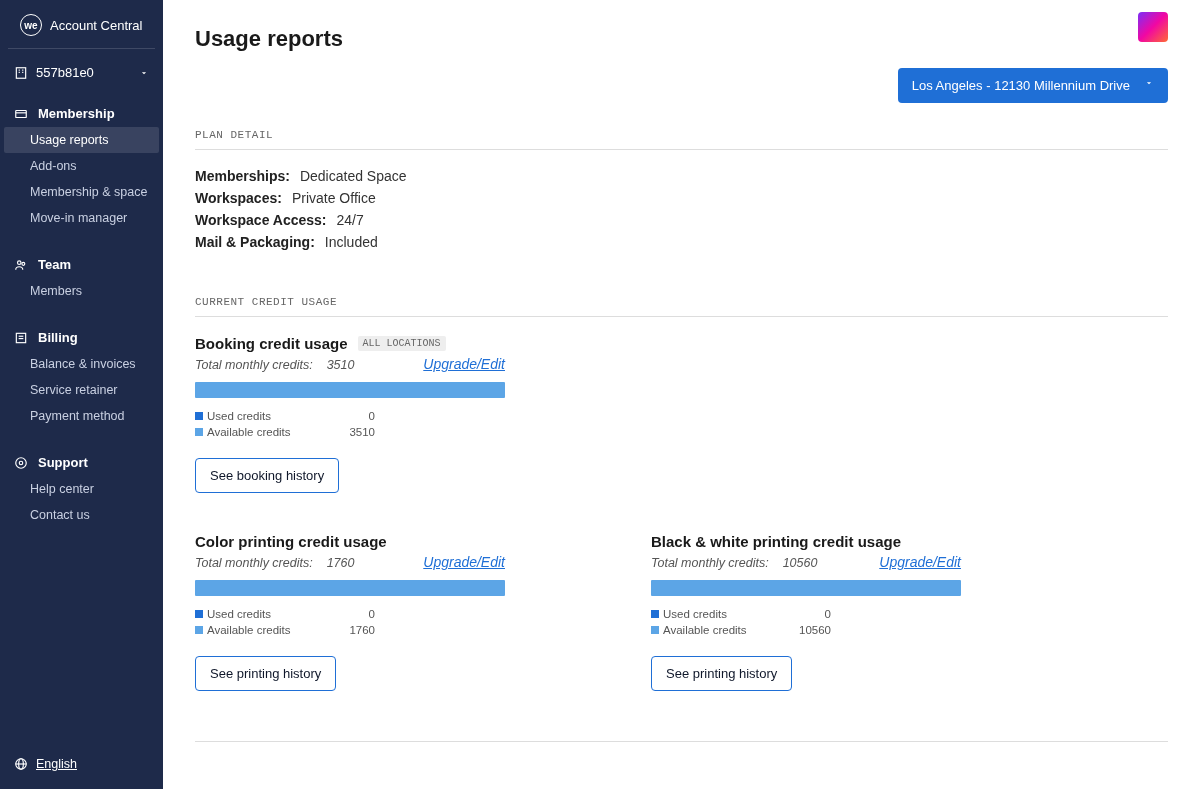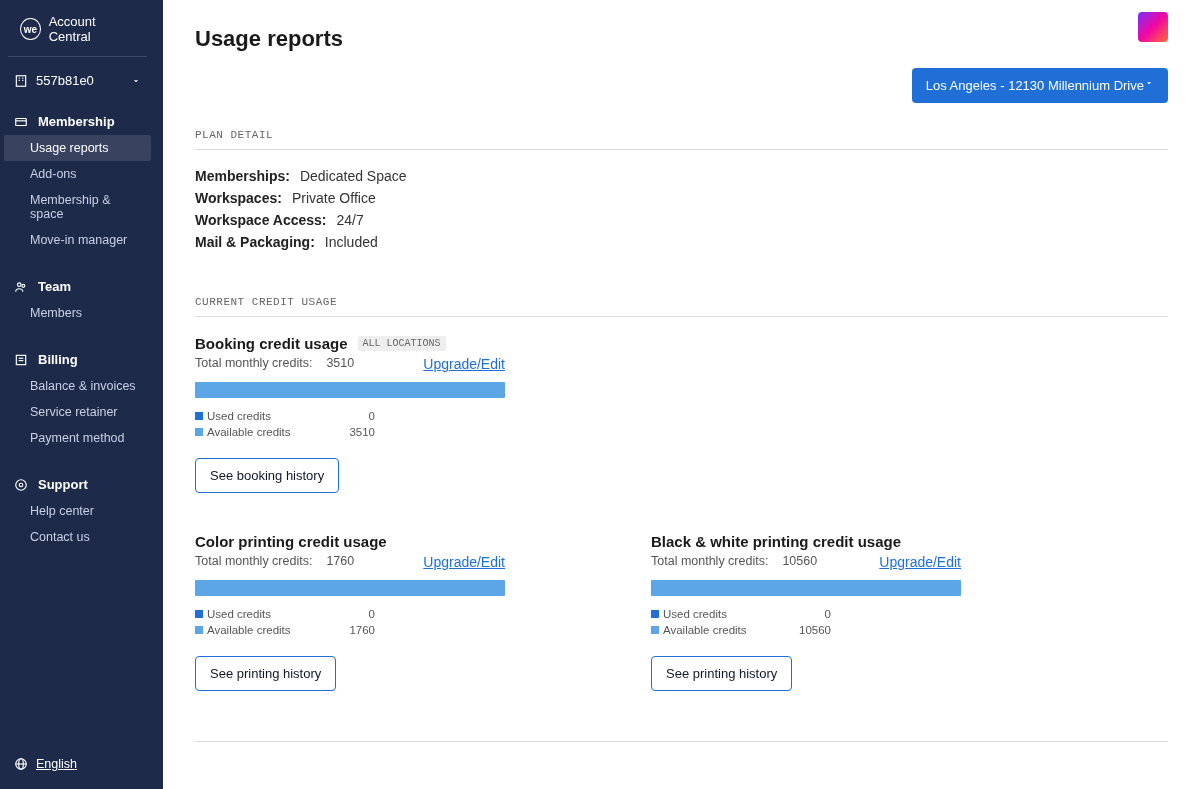--- a/index.html
+++ b/index.html
@@ -14,21 +14,21 @@
 }
 .app { display: flex; height: 100%; }
 
 
 .sidebar {
   width: 163px;
   background: #1e2a4a;
   color: #fff;
   display: flex;
   flex-direction: column;
-  padding: 14px 8px 0 0;
+  padding: 14px 0 0 0;
   position: relative;
 }
 .brand {
   display: flex;
   align-items: center;
   gap: 8px;
   padding: 0 12px 12px 12px;
   border-bottom: 1px solid rgba(255,255,255,0.15);
   margin: 0 8px 16px 8px;
 }
@@ -113,20 +113,21 @@
   color: #1a1a1a;
 }
 .location-select {
   background: #1f6fd6;
   color: #fff;
   padding: 10px 14px;
   border-radius: 4px;
   font-size: 13px;
   display: flex;
   align-items: flex-start;
+  gap: 14px;
   cursor: pointer;
   margin-top: 42px;
 }
 
 .section-label {
   font-family: "Courier New", monospace;
   font-size: 11px;
   letter-spacing: 0.5px;
   color: #666;
   padding-bottom: 8px;
@@ -147,24 +148,25 @@
   font-family: "Courier New", monospace;
   font-size: 10px;
   background: #eee;
   color: #666;
   padding: 2px 5px;
   border-radius: 2px;
 }
 .credit-sub-row {
   display: flex;
   justify-content: space-between;
-  align-items: flex-start;
+  align-items: flex-end;
   font-size: 12.5px;
   color: #555;
   margin-bottom: 10px;
+  font-style: italic;
 }
 .credit-sub-row .left { display: flex; gap: 14px; }
 .link { color: #1f6fd6; text-decoration: underline; cursor: pointer; font-size: 14px; }
 
 .bar {
   width: 100%;
   height: 16px;
   background: #5ca5e6;
   border-radius: 1px;
   margin-bottom: 12px;

